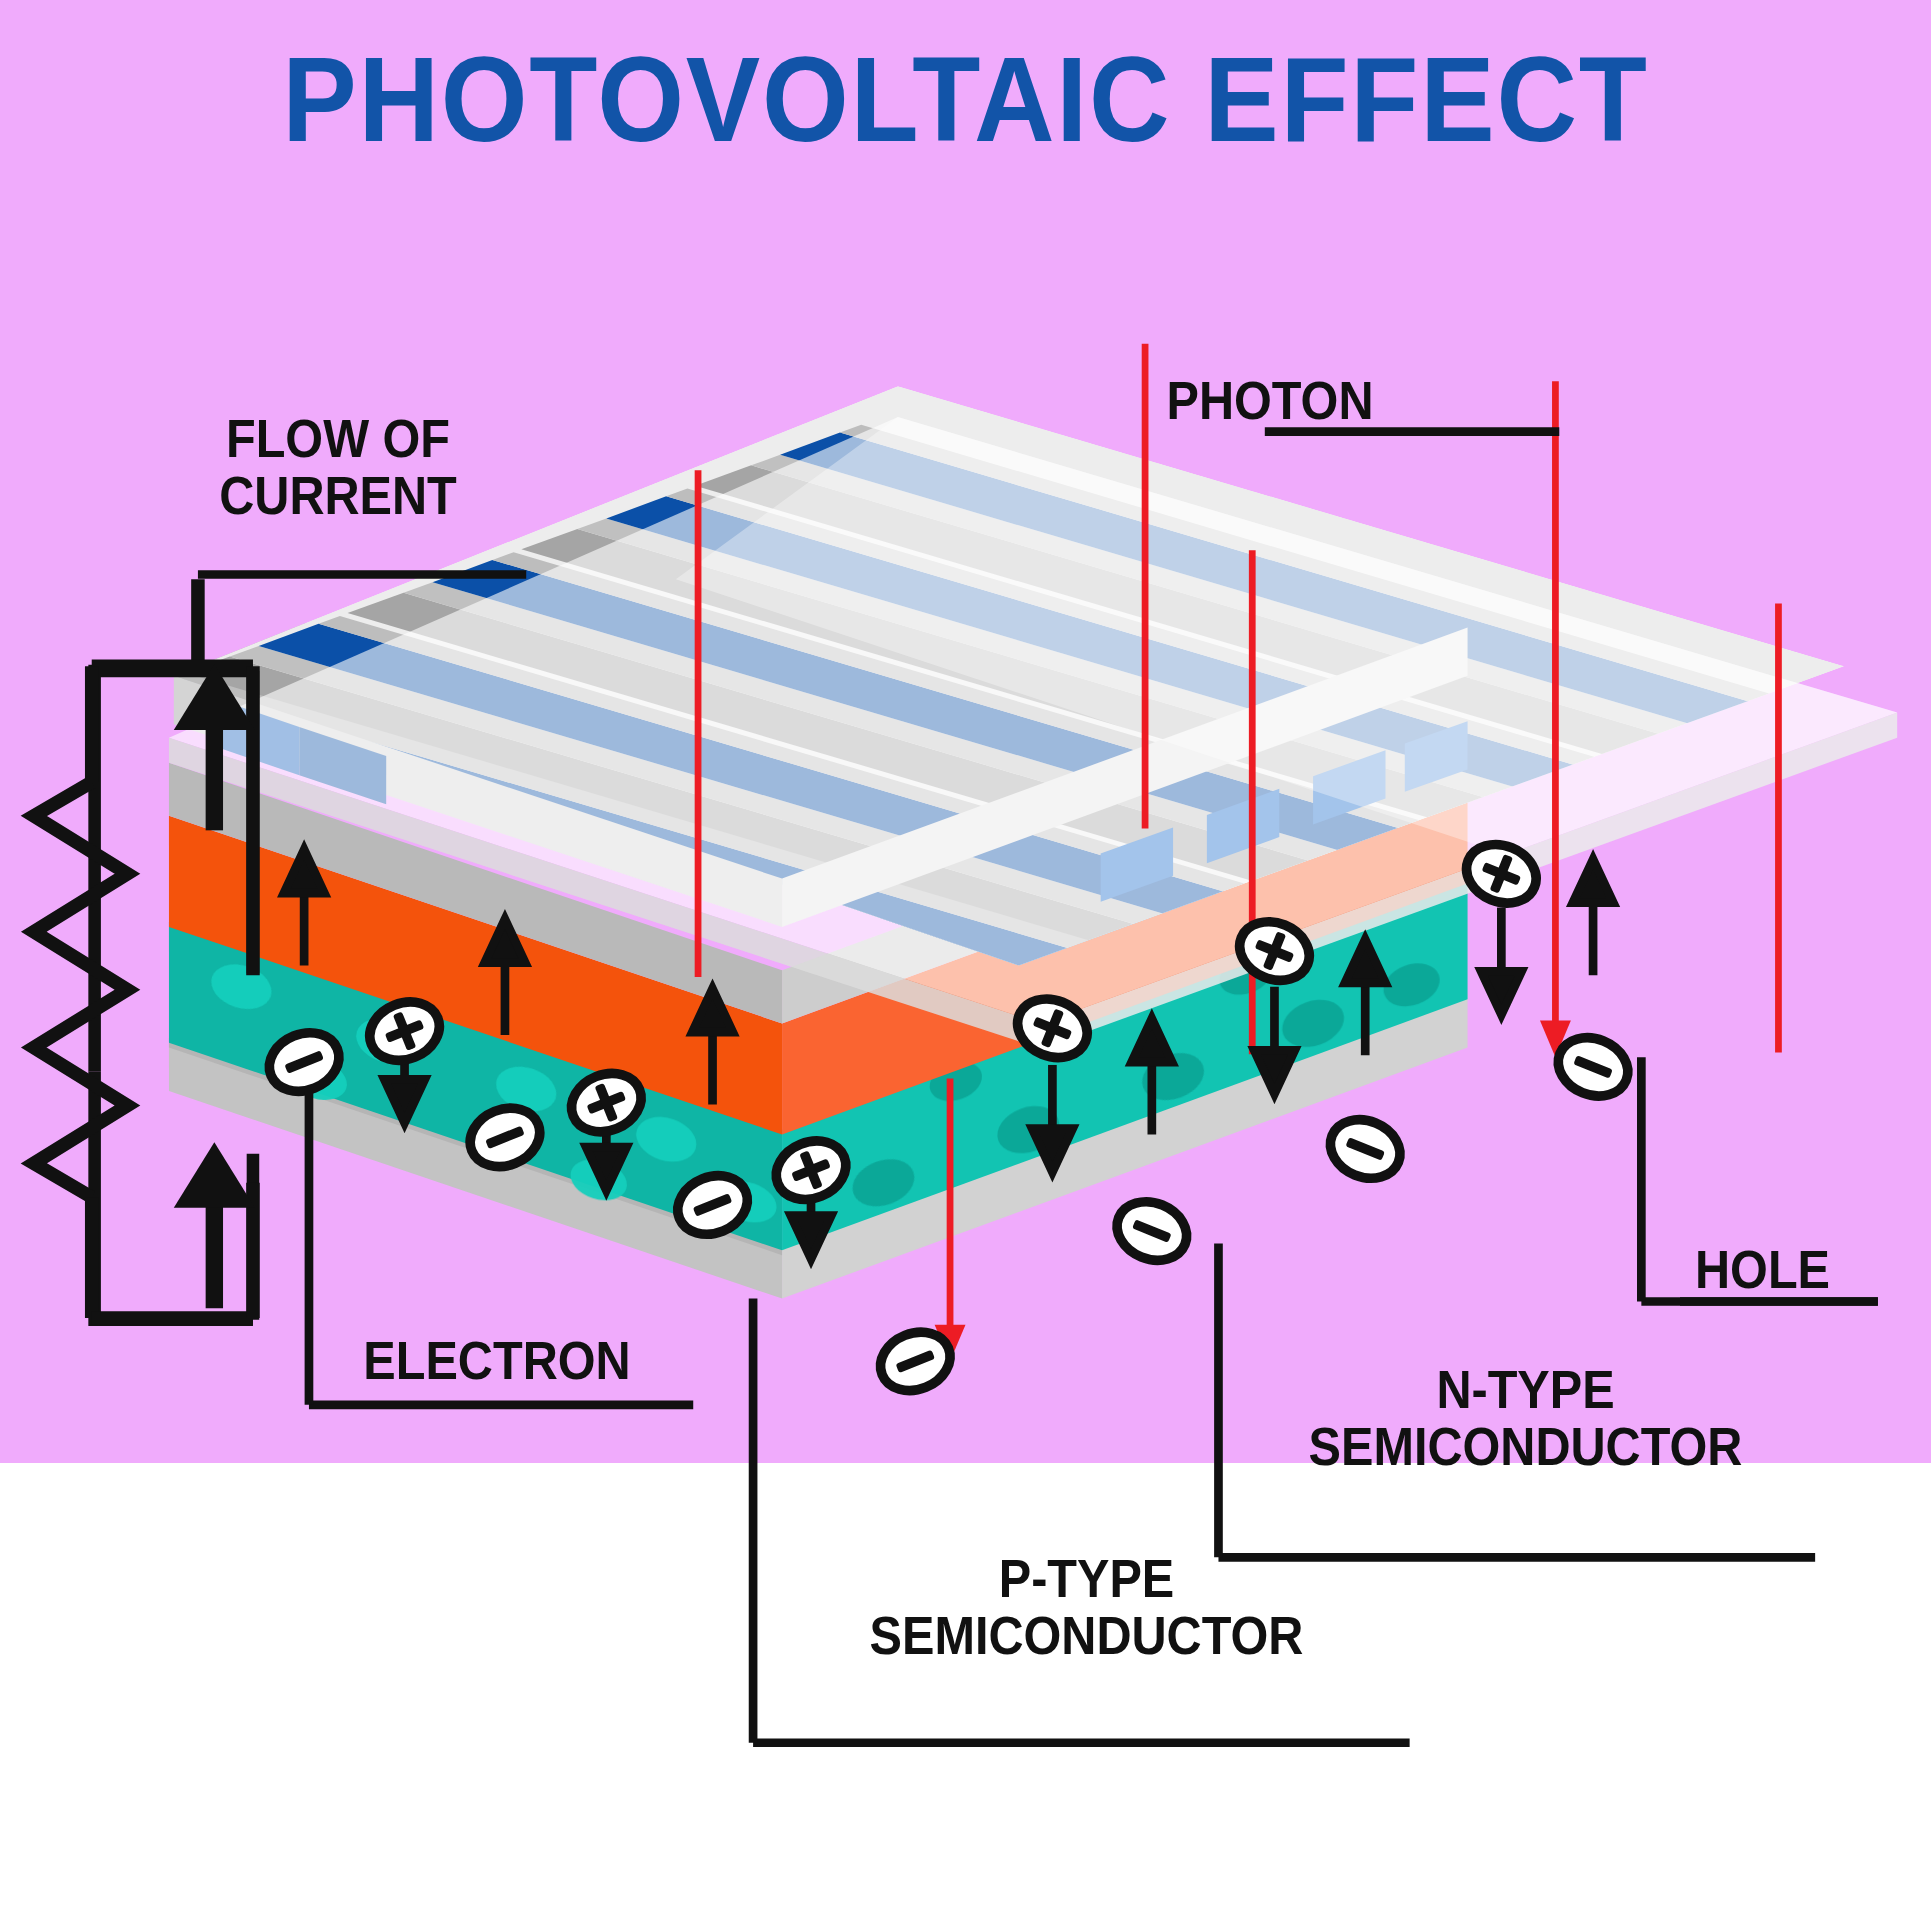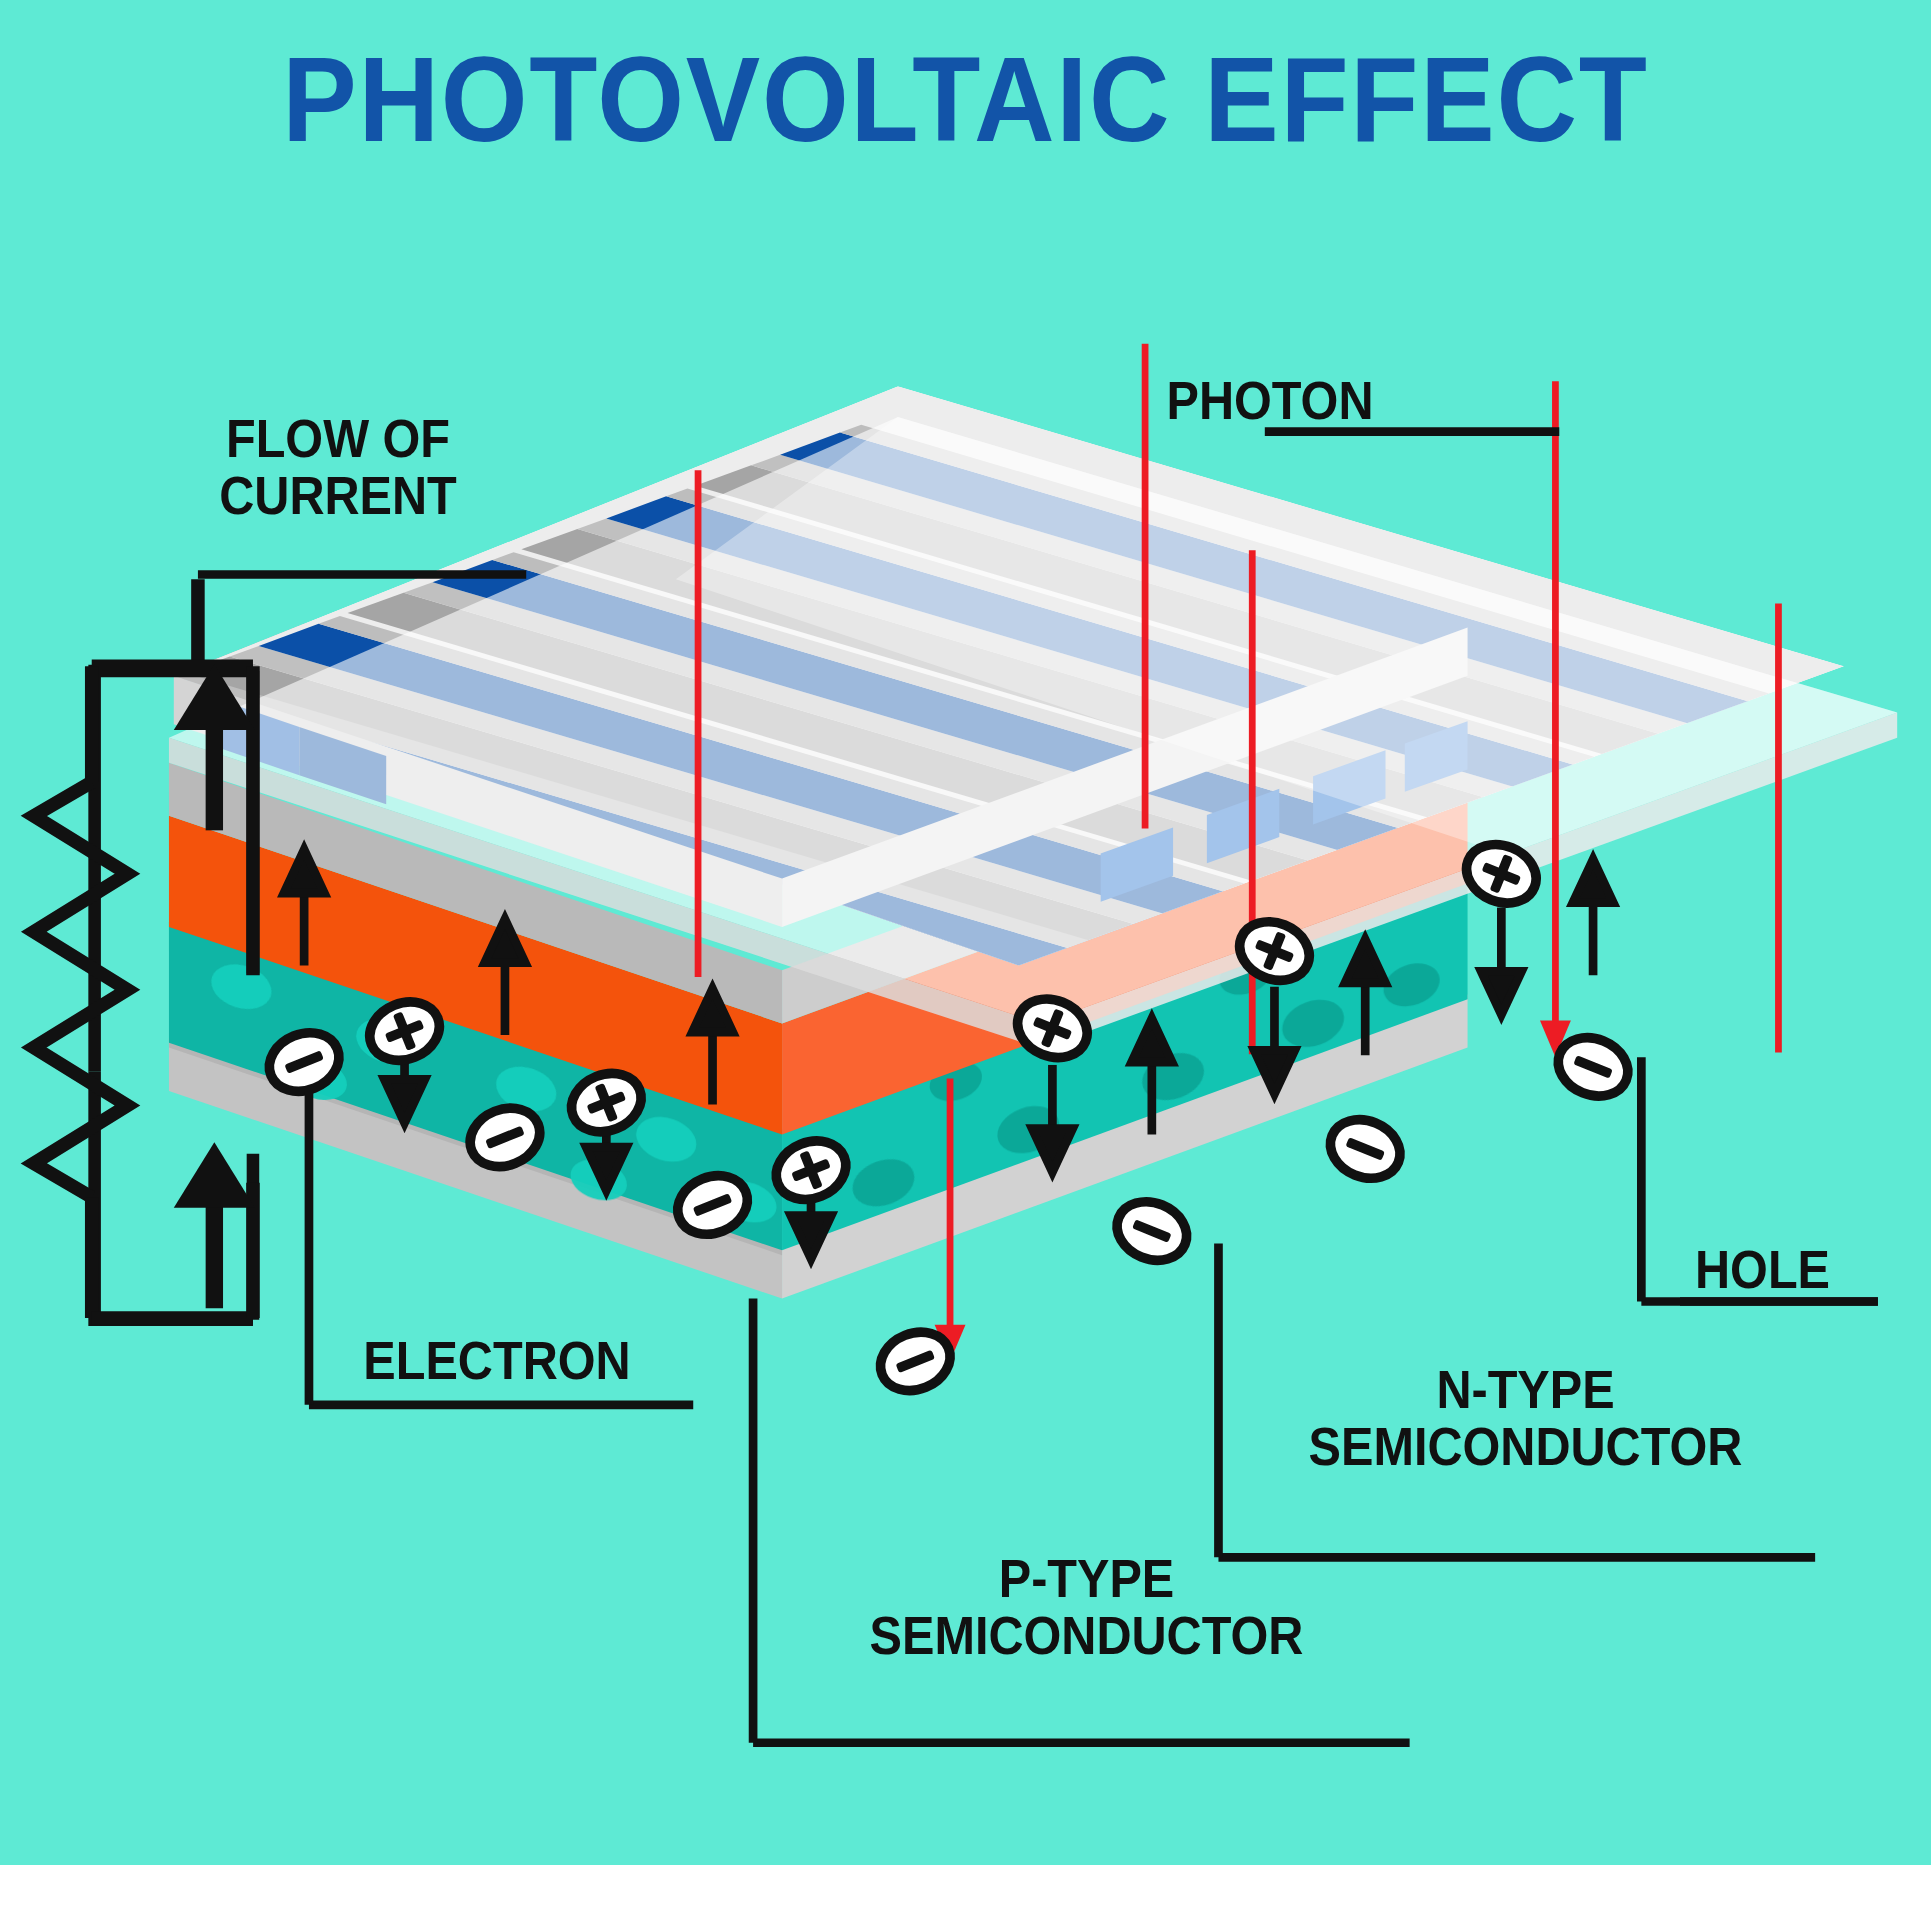--- a/index.html
+++ b/index.html
@@ -1,17 +1,17 @@
 <!DOCTYPE html>
 <html><head>
 <meta charset="utf-8">
 <style>
   html,body{margin:0;padding:0;background:#ffffff;}
   body{width:1931px;height:1931px;font-family:"Liberation Sans",sans-serif;overflow:hidden;}
-  #stage{position:relative;width:1931px;height:1865px;background:#5eead4;}
+  #stage{position:relative;width:1931px;height:1463px;background:#f0abfc;}
   #title{
     position:absolute;left:0;top:39px;width:1931px;text-align:center;
     font-family:"Liberation Sans",sans-serif;font-weight:bold;
     font-size:120px;letter-spacing:1.9px;color:#1254a8;
     line-height:1.0;white-space:nowrap;
     transform:scaleX(0.93);transform-origin:center top;
   }
   .lbl{
     position:absolute;font-family:"Liberation Sans",sans-serif;font-weight:bold;
     color:#111111;line-height:1.06;white-space:pre;

